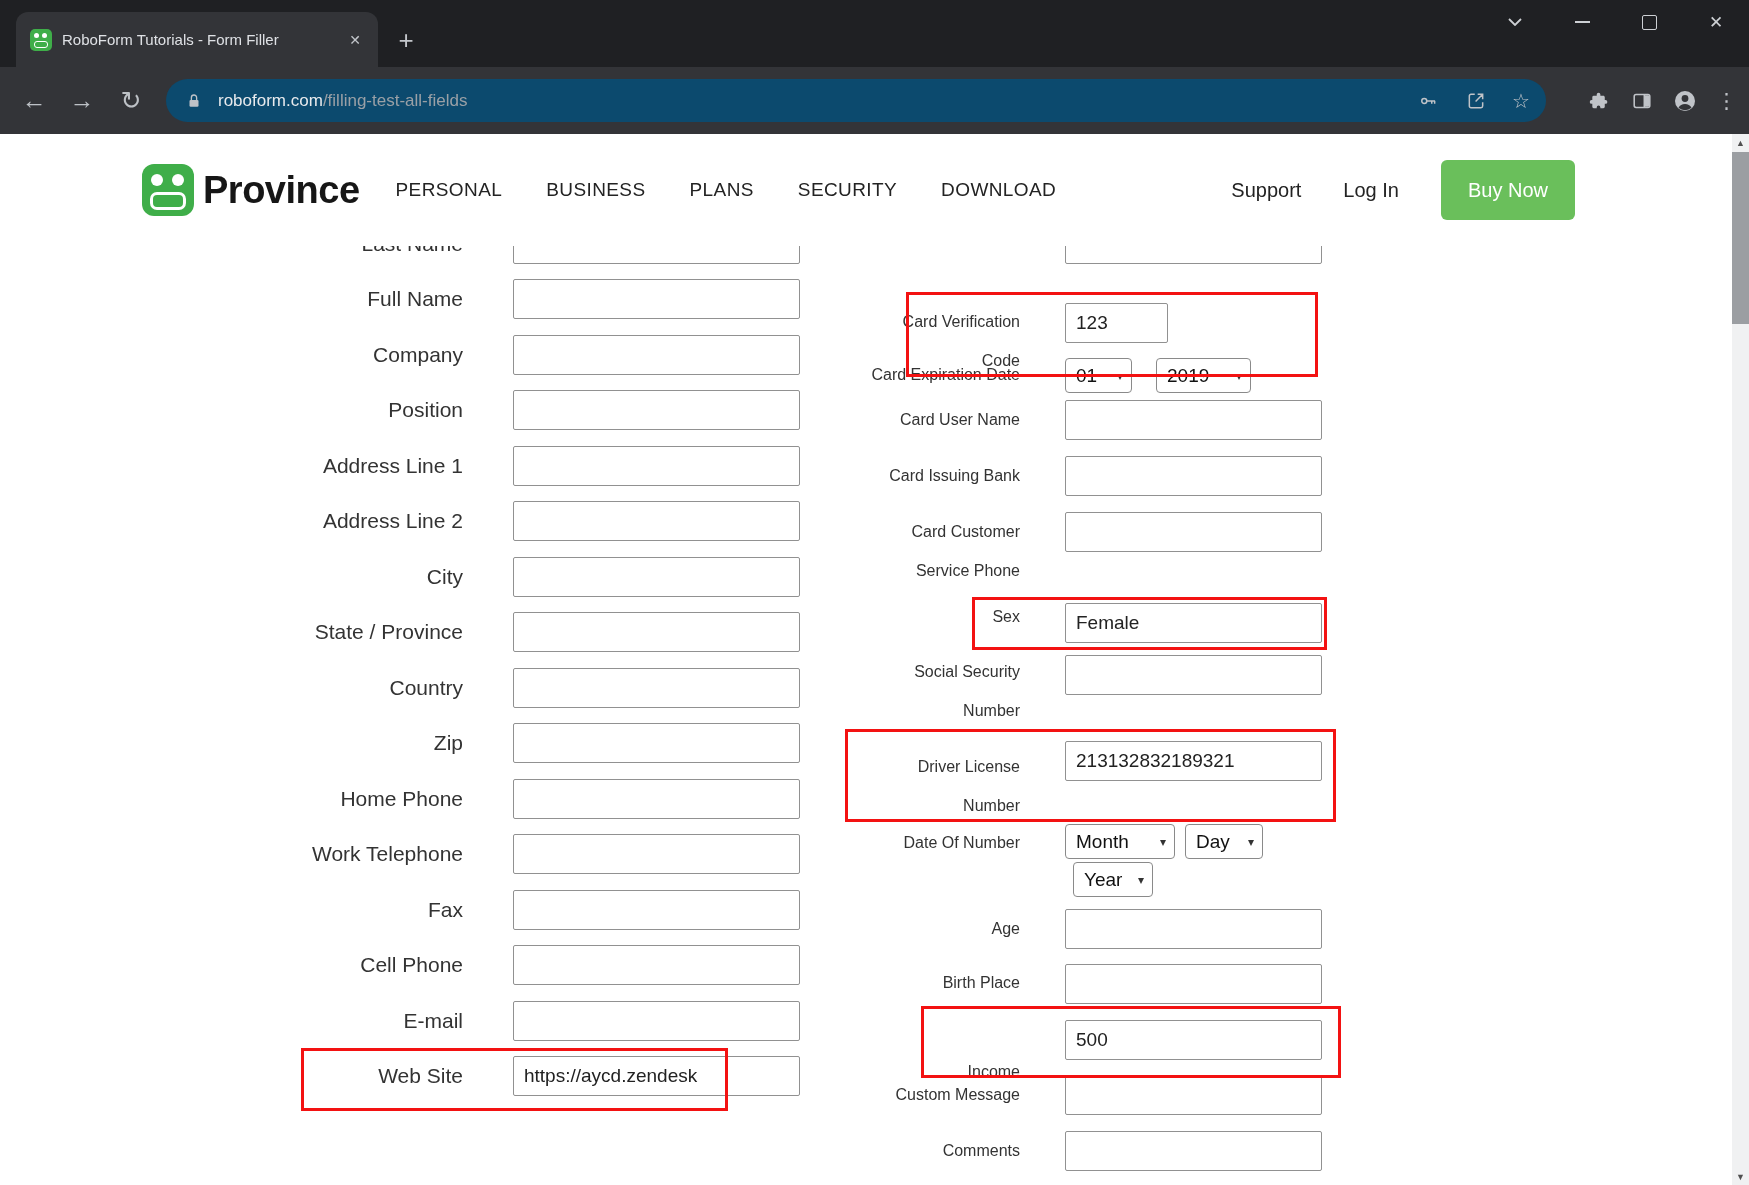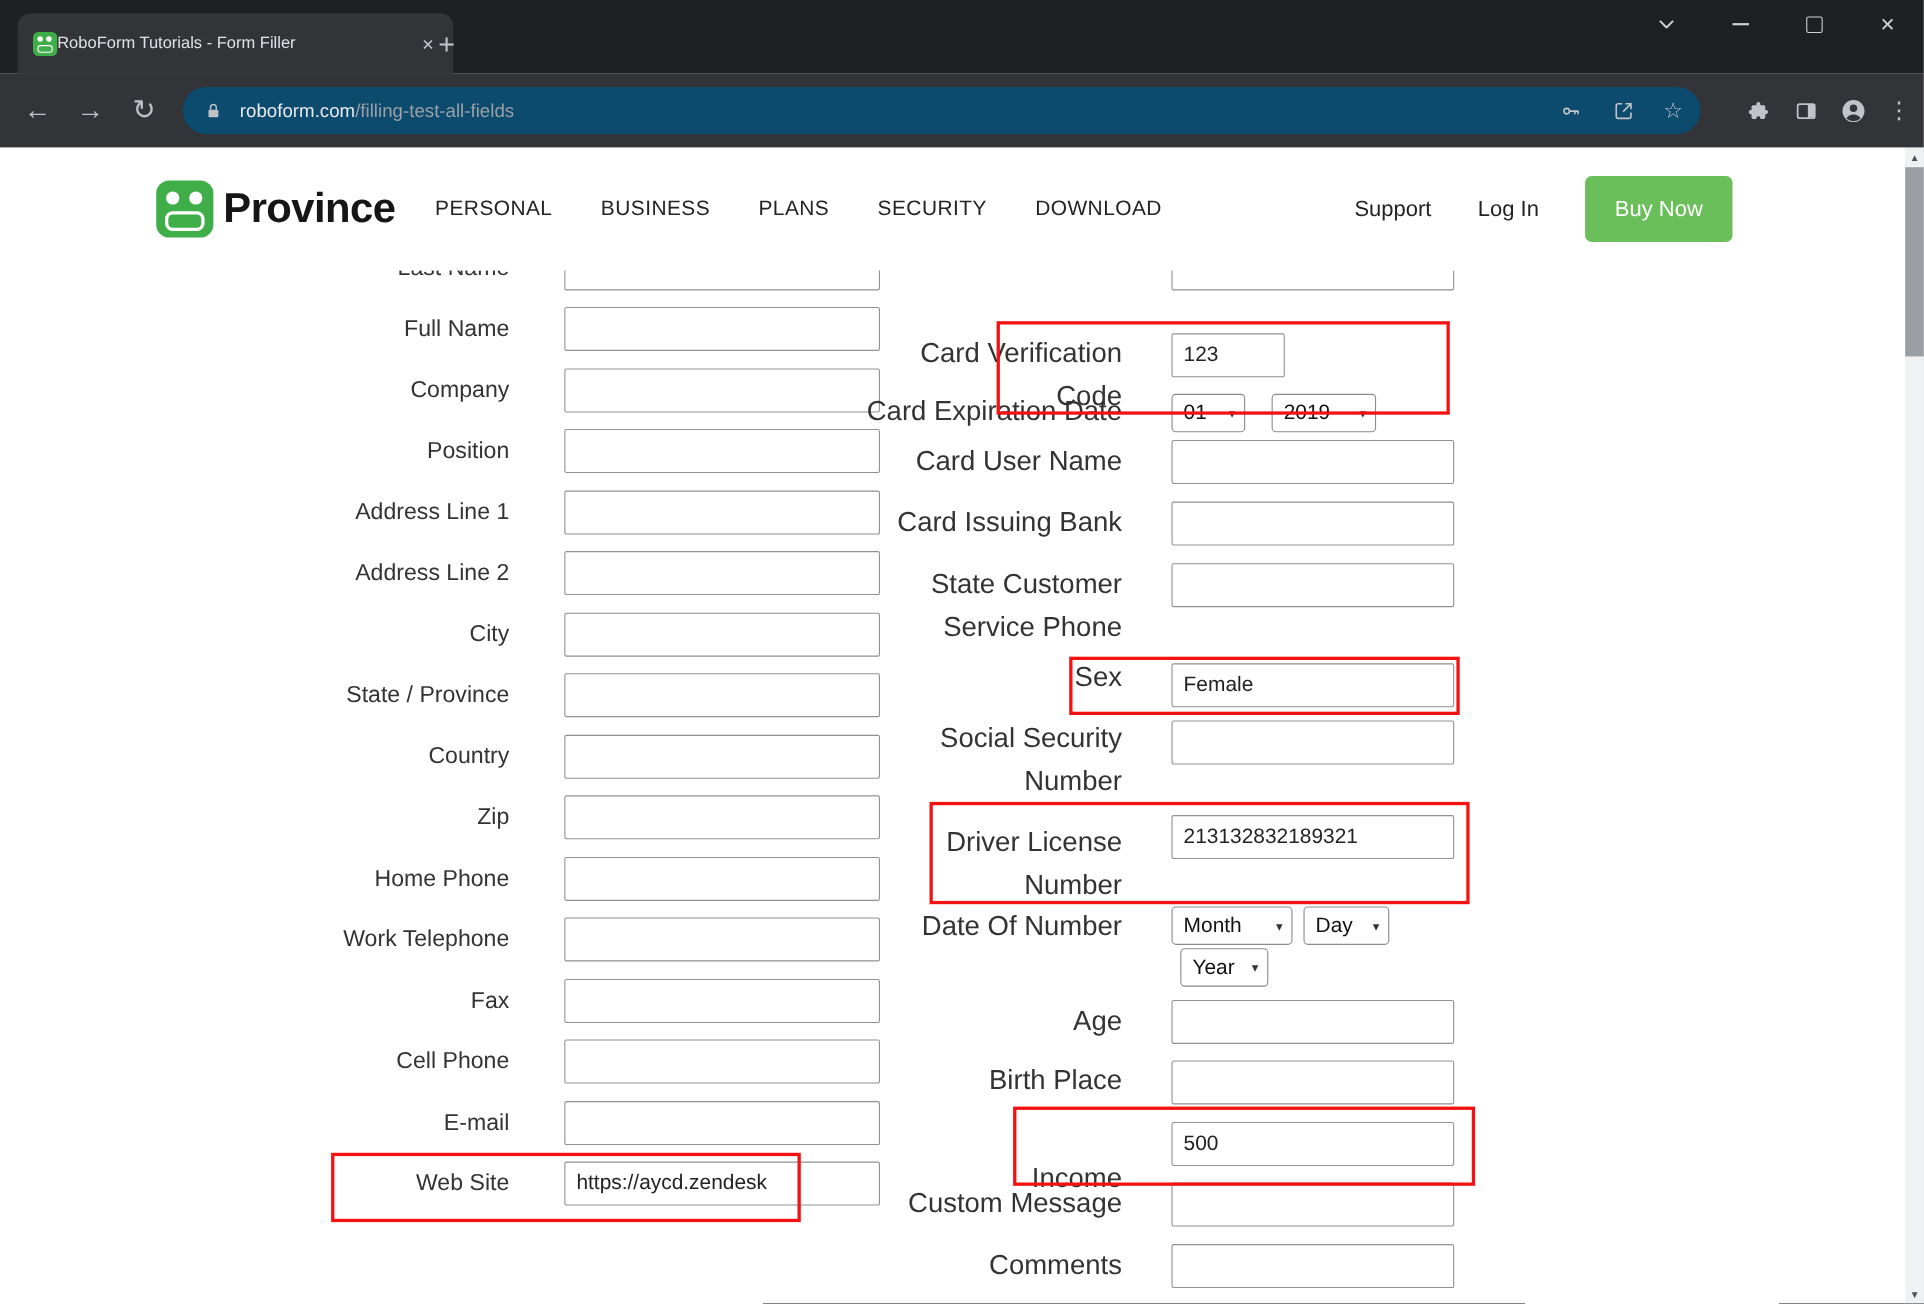--- a/index.html
+++ b/index.html
@@ -1,22 +1,22 @@
 <!DOCTYPE html>
 <html><head>
 <meta charset="utf-8">
 <style>
   html,body{margin:0;padding:0;background:#1f2023;}
   .screen{position:relative;width:1749px;height:1185px;overflow:hidden;background:#fff;
           font-family:"Liberation Sans",sans-serif;}
 
   
   .tabstrip{position:absolute;top:0;left:0;width:100%;height:67px;background:#1f2023;z-index:30;}
-  .tab{position:absolute;left:16px;top:12px;width:396px;height:55px;background:#333438;
-       border-radius:12px 12px 0 0;display:flex;align-items:center;padding:0 12px 0 14px;box-sizing:border-box;}
+  .tab{position:absolute;left:16px;top:12px;width:362px;height:55px;background:#333438;
+       border-radius:12px 12px 0 0;display:flex;align-items:center;padding:0 12px 0 14px;gap:10px;box-sizing:border-box;}
   .favicon{width:22px;height:22px;border-radius:5px;background:#3fae49;position:relative;flex:none;}
   .favicon .fe{position:absolute;top:4px;width:5px;height:5px;border-radius:50%;background:#fff;}
   .favicon .fe.l{left:4px;} .favicon .fe.r{left:12px;}
   .favicon .fm{position:absolute;left:4px;right:4px;bottom:3px;height:5px;border:1.5px solid #fff;border-radius:3px;}
   .tab-title{flex:1;color:#dfe1e5;font-size:15px;white-space:nowrap;overflow:hidden;}
   .tab-close{color:#c3c6cb;font-size:14px;width:22px;height:22px;display:flex;align-items:center;justify-content:center;border-radius:50%;flex:none;}
   .newtab{position:absolute;left:390px;top:24px;color:#c3c6cb;font-size:26px;width:32px;height:32px;
           display:flex;align-items:center;justify-content:center;}
   .win-ctrls{position:absolute;top:5px;right:16px;display:flex;align-items:center;}
   .wc{width:34px;height:34px;display:flex;align-items:center;justify-content:center;margin-left:33px;color:#cdd0d4;font-size:17px;}
@@ -52,21 +52,21 @@
   .buy-btn{background:#6abf5b;color:#fff;font-size:20px;padding:0 27px;height:60px;border-radius:6px;
            display:flex;align-items:center;border:none;}
 
   
   .form-area{position:absolute;top:0;left:0;width:100%;height:100%;z-index:1;}
   .left-col{position:absolute;top:216px;left:160px;}
   .lrow{display:flex;align-items:center;height:55.5px;}
   .flabel{width:303px;text-align:right;font-size:21px;color:#333;white-space:nowrap;}
   .finput{margin-left:50px;width:287px;height:40px;border:1px solid #919191;border-radius:2px;font-size:19px;
           padding:0 10px;box-sizing:border-box;font-family:inherit;color:#222;background:#fff;outline:none;}
-  .rlabel{position:absolute;right:729px;text-align:right;font-size:25px;color:#333;line-height:39px;white-space:nowrap;}
+  .rlabel{position:absolute;right:729px;text-align:right;font-size:16px;color:#333;line-height:39px;white-space:nowrap;}
   .rinput{position:absolute;left:1065px;width:257px;height:40px;border:1px solid #919191;border-radius:2px;
           font-size:19px;padding:0 10px;box-sizing:border-box;font-family:inherit;color:#222;background:#fff;outline:none;}
   .rselect{position:absolute;height:35px;border:1px solid #8a8a8a;border-radius:4px;background:#fff;
            display:flex;align-items:center;justify-content:space-between;padding:0 8px 0 10px;font-size:19px;
            color:#111;box-sizing:border-box;gap:8px;}
   .rselect .caret{font-size:12px;color:#333;}
   .hl{position:absolute;border:3px solid #f31212;z-index:3;pointer-events:none;box-sizing:border-box;}
 
   
   .scrollbar{position:absolute;top:134px;right:0;width:17px;height:1051px;background:#f0f1f2;z-index:20;}
@@ -166,21 +166,21 @@
       <span class="caret">▾</span>
     </div>
 
     <div class="rlabel" style="top:400px;">Card User Name</div>
     <input class="rinput" style="top: 400px;">
 
     <div class="rlabel" style="top:456px;">Card Issuing Bank</div>
     <input class="rinput" style="top: 456px;">
 
     <div class="rlabel" style="top:512px;">
-      <div>State Customer</div>
+      <div>Card Customer</div>
       <div>Service Phone</div>
     </div>
     <input class="rinput" style="top: 512px;">
 
     <div class="rlabel" style="top:597px;">Sex</div>
     <input class="rinput" style="top: 603px;" value="Female">
 
     <div class="rlabel" style="top:652px;margin-left:32px;">
       <div>Social Security</div>
       <div>Number</div>

